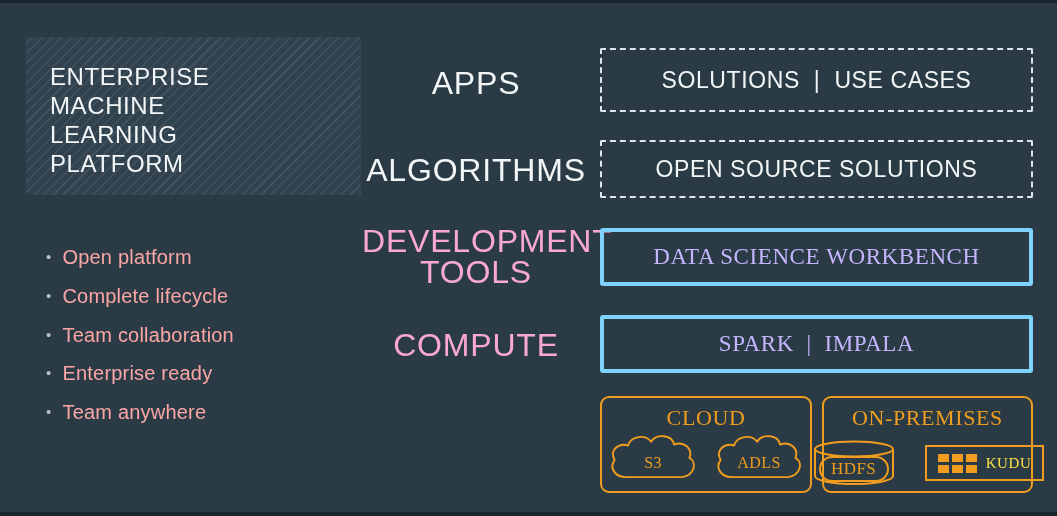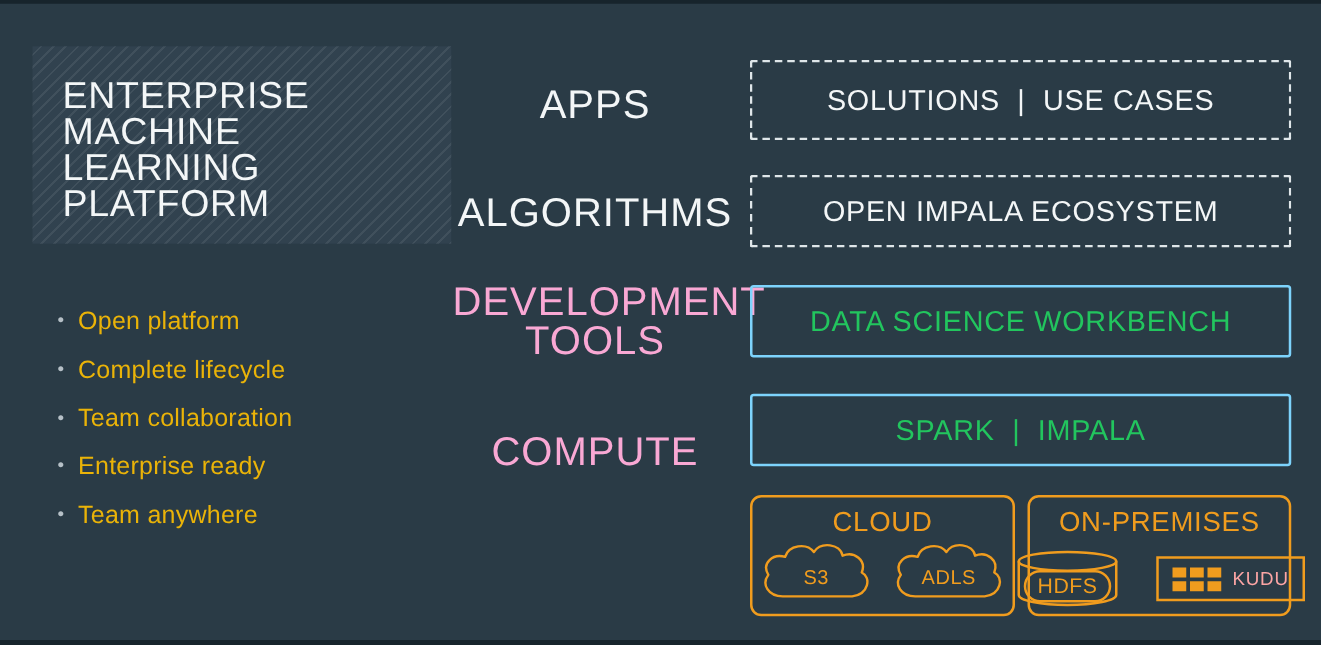--- a/index.html
+++ b/index.html
@@ -37,38 +37,38 @@
     background-image: repeating-linear-gradient(
       -45deg,
       rgba(255,255,255,0.075) 0px,
       rgba(255,255,255,0.075) 1.5px,
       transparent 1.5px,
       transparent 7px
     );
   }
   .title-text {
     color: #f3f6f7;
-    font-size: 30px;
+    font-size: 24px;
     line-height: 29px;
     letter-spacing: 0.6px;
     white-space: pre-line;
     font-weight: 400;
   }
 
   
   .features {
     position: absolute;
     left: 46px;
     top: 239px;
     margin: 0;
     padding: 0;
     list-style: none;
   }
   .features li {
-    color: #eab308;
+    color: #fca5a5;
     font-size: 20px;
     line-height: 36.8px;
     letter-spacing: 0.2px;
   }
   .features li::before {
     content: "\2022";
     font-size: 15px;
     margin-right: 11px;
     position: relative;
     top: -2px;
@@ -103,37 +103,39 @@
     font-size: 23px;
     letter-spacing: 0.6px;
     white-space: pre;
   }
   .box-dashed {
     border: 2px dashed #dfe6e9;
     border-radius: 2px;
     color: #f3f6f7;
   }
   .box-blue {
-    border: 2px solid #7dd3fc;
+    border: 4px solid #7dd3fc;
     border-radius: 3px;
-    color: #22c55e;
+    color: #c4b5fd;
+    font-family: Liberation Serif, serif;
   }
 
   
   .storage-box {
     position: absolute;
     top: 396px;
     height: 97px;
     box-sizing: border-box;
     border: 2px solid #f09c1e;
     border-radius: 9px;
     color: #f09c1e;
     display: flex;
     flex-direction: column;
     align-items: center;
+    font-family: Liberation Serif, serif;
   }
   .storage-box.cloud { left: 600px; width: 212px; }
   .storage-box.onprem { left: 822px; width: 211px; }
   .storage-title {
     font-size: 22px;
     letter-spacing: 0.6px;
     margin-top: 7px;
   }
   .storage-icons {
     display: flex;
@@ -167,21 +169,21 @@
     gap: 9px;
     padding: 0 11px;
   }
   .kudu-grid {
     display: grid;
     grid-template-columns: repeat(3, 11px);
     grid-auto-rows: 8px;
     gap: 3px;
   }
   .kudu-grid i { background: #f09c1e; display: block; }
-  .kudu-label { font-size: 15px; letter-spacing: 0.6px; color: #fca5a5; }
+  .kudu-label { font-size: 15px; letter-spacing: 0.6px; color: #fde047; }
 </style>
 </head>
 <body>
 
 <div class="canvas">
   <div class="edge-strip top"></div>
   <div class="edge-strip bottom"></div>
 
   <div class="title-box">
     <div class="title-text">ENTERPRISE
@@ -194,27 +196,27 @@
     <li>Open platform</li>
     <li>Complete lifecycle</li>
     <li>Team collaboration</li>
     <li>Enterprise ready</li>
     <li>Team anywhere</li>
   </ul>
 
   <div class="mid-label" style="top:68px;">APPS</div>
   <div class="mid-label" style="top:155px;">ALGORITHMS</div>
   <div class="mid-label blue" style="top:226px;">DEVELOPMENT TOOLS</div>
-  <div class="mid-label blue" style="top:346px;">COMPUTE</div>
+  <div class="mid-label blue" style="top:330px;">COMPUTE</div>
 
   <div class="layer-box box-dashed" style="top:48px;height:64px;">
     <span class="box-label">SOLUTIONS  |  USE CASES</span>
   </div>
   <div class="layer-box box-dashed" style="top:140px;height:58px;">
-    <span class="box-label">OPEN IMPALA ECOSYSTEM</span>
+    <span class="box-label">OPEN SOURCE SOLUTIONS</span>
   </div>
   <div class="layer-box box-blue" style="top:228px;height:58px;">
     <span class="box-label">DATA SCIENCE WORKBENCH</span>
   </div>
   <div class="layer-box box-blue" style="top:315px;height:58px;">
     <span class="box-label">SPARK  |  IMPALA</span>
   </div>
 
   <div class="storage-box cloud">
     <div class="storage-title">CLOUD</div>

